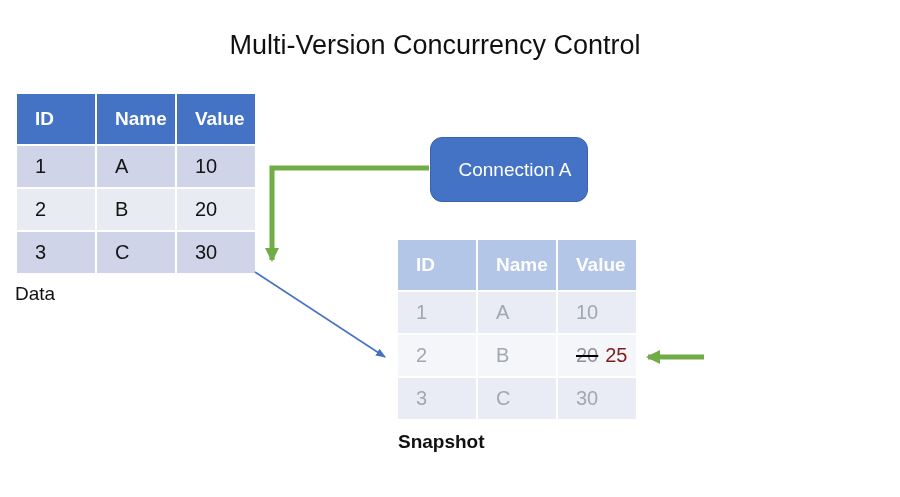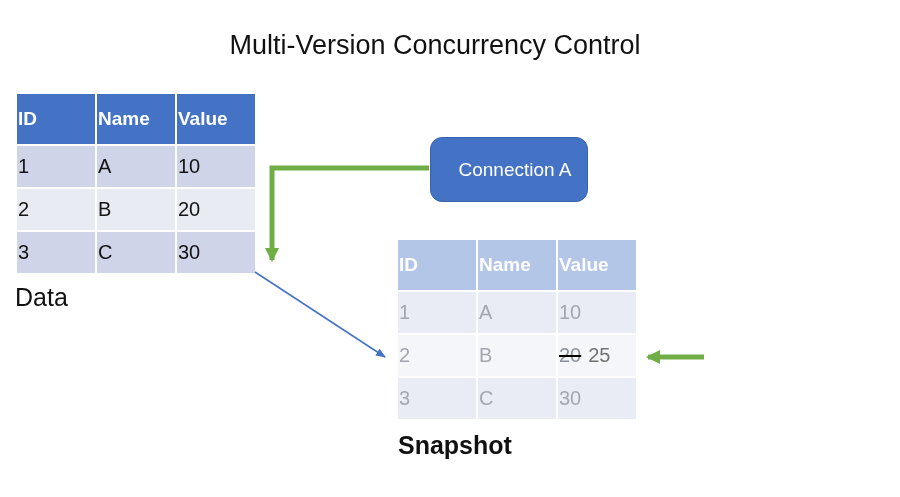--- a/index.html
+++ b/index.html
@@ -24,45 +24,45 @@
   .tbl {
     position: absolute;
     display: grid;
     grid-template-columns: 78px 78px 78px;
     grid-template-rows: 50px 41px 41px 41px;
     gap: 2px;
   }
   .cell {
     display: flex;
     align-items: center;
-    padding-left: 1px;
+    padding-left: 18px;
     font-size: 20px;
   }
   .th { font-weight: bold; font-size: 19px; }
   
   .dt .th { background: #4472C4; color: #ffffff; }
   .dt .rA { background: #CFD4E8; color: #141414; }
   .dt .rB { background: #E9EBF3; color: #141414; }
   
   .st .th { background: #B3C6E7; color: #fdfdfe; }
   .st .rA { background: #E9ECF5; color: #A3A7B0; }
   .st .rB { background: #F5F6FA; color: #A3A7B0; }
   .tbl-label {
     position: absolute;
-    font-size: 25px;
+    font-size: 19px;
     color: #111111;
   }
   .old-val {
     color: #8C9099;
     text-decoration: line-through;
     text-decoration-color: #000000;
     text-decoration-thickness: 2px;
     margin-right: 7px;
   }
-  .new-val { color: #737373; }
+  .new-val { color: #7f1d1d; }
   .conn-box {
     position: absolute;
     background: #4472C4;
     border: 1.5px solid #3A62AE;
     border-radius: 12px;
     color: #ffffff;
     font-size: 19px;
     display: flex;
     align-items: center;
     justify-content: center;

